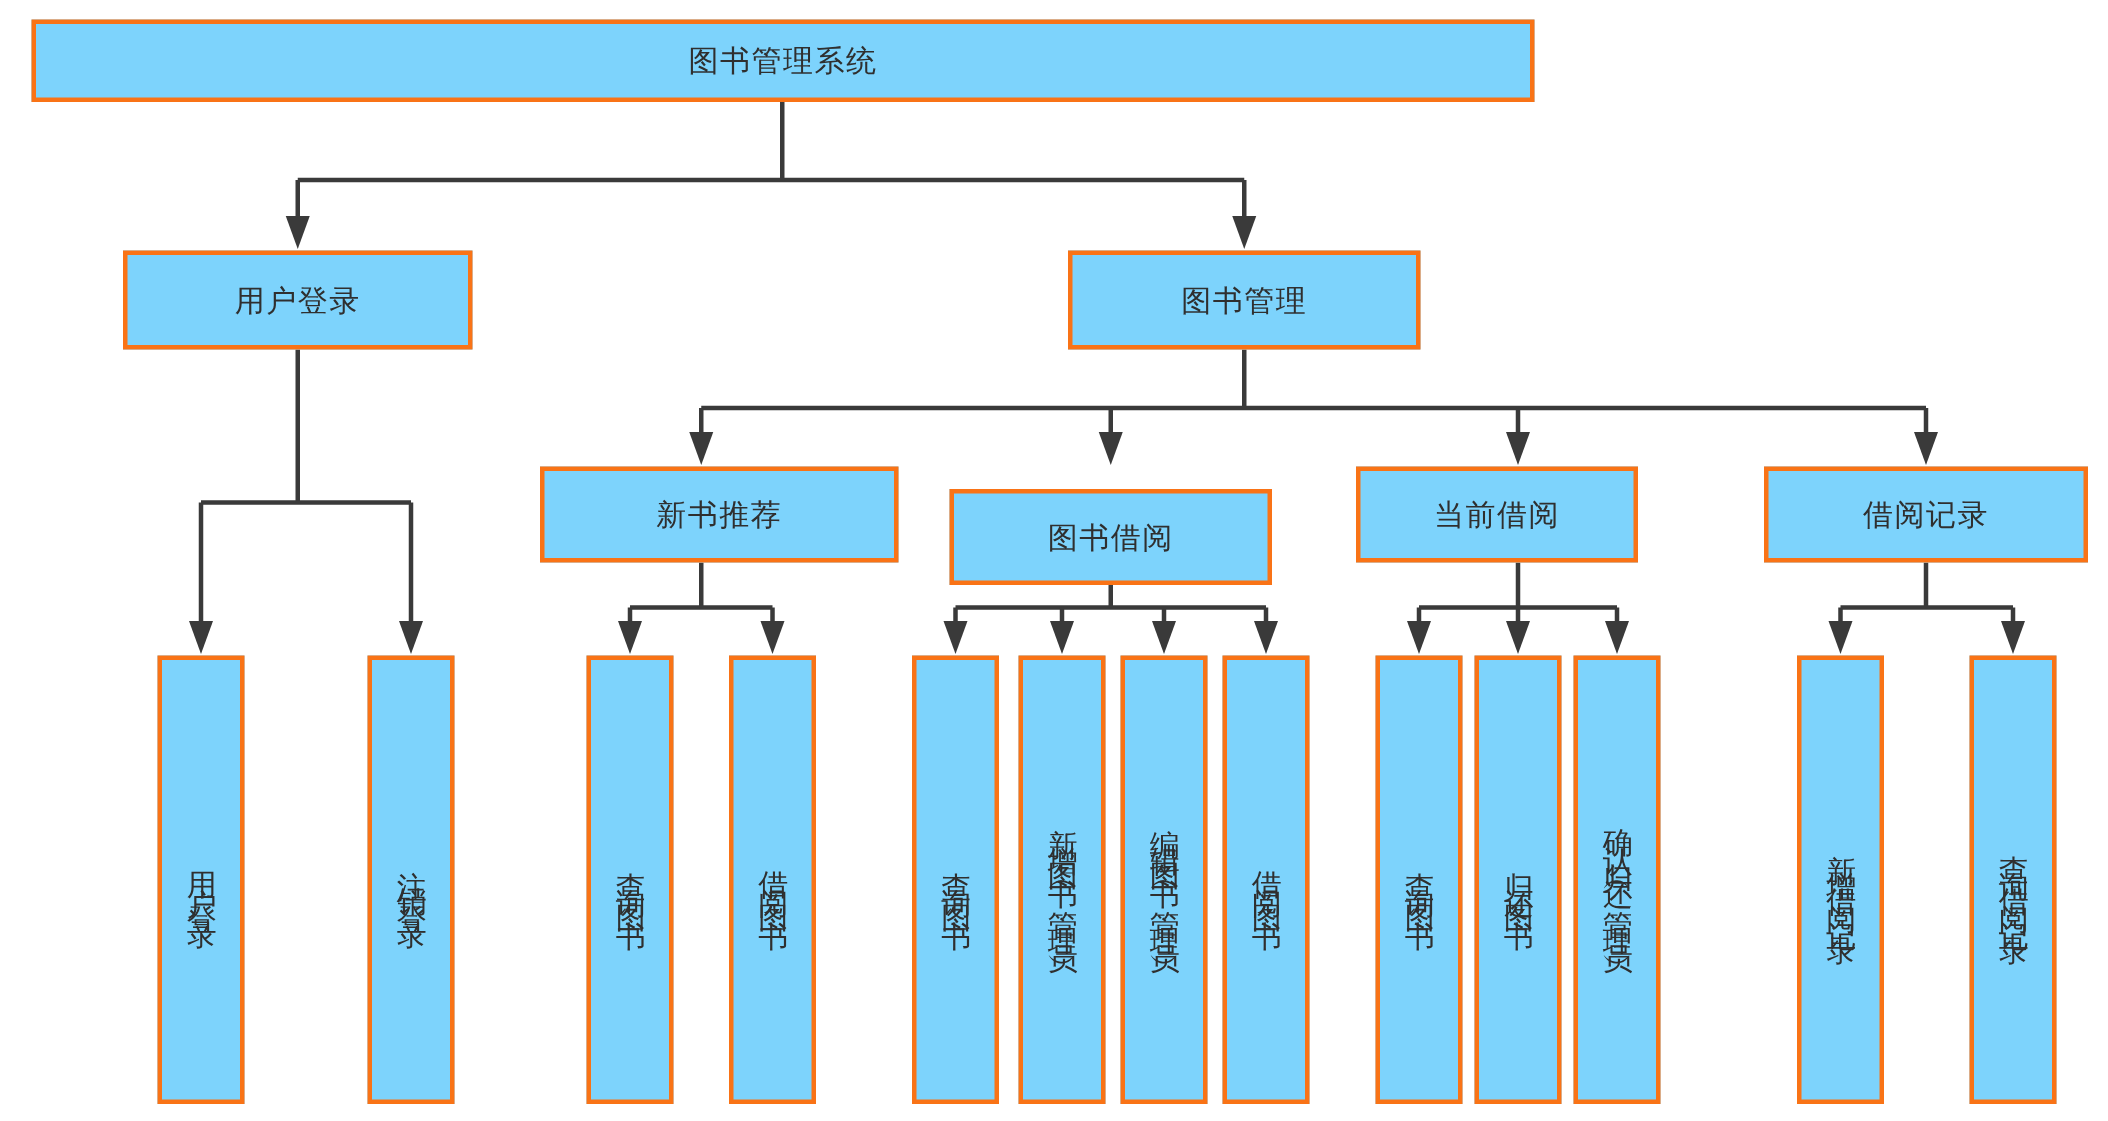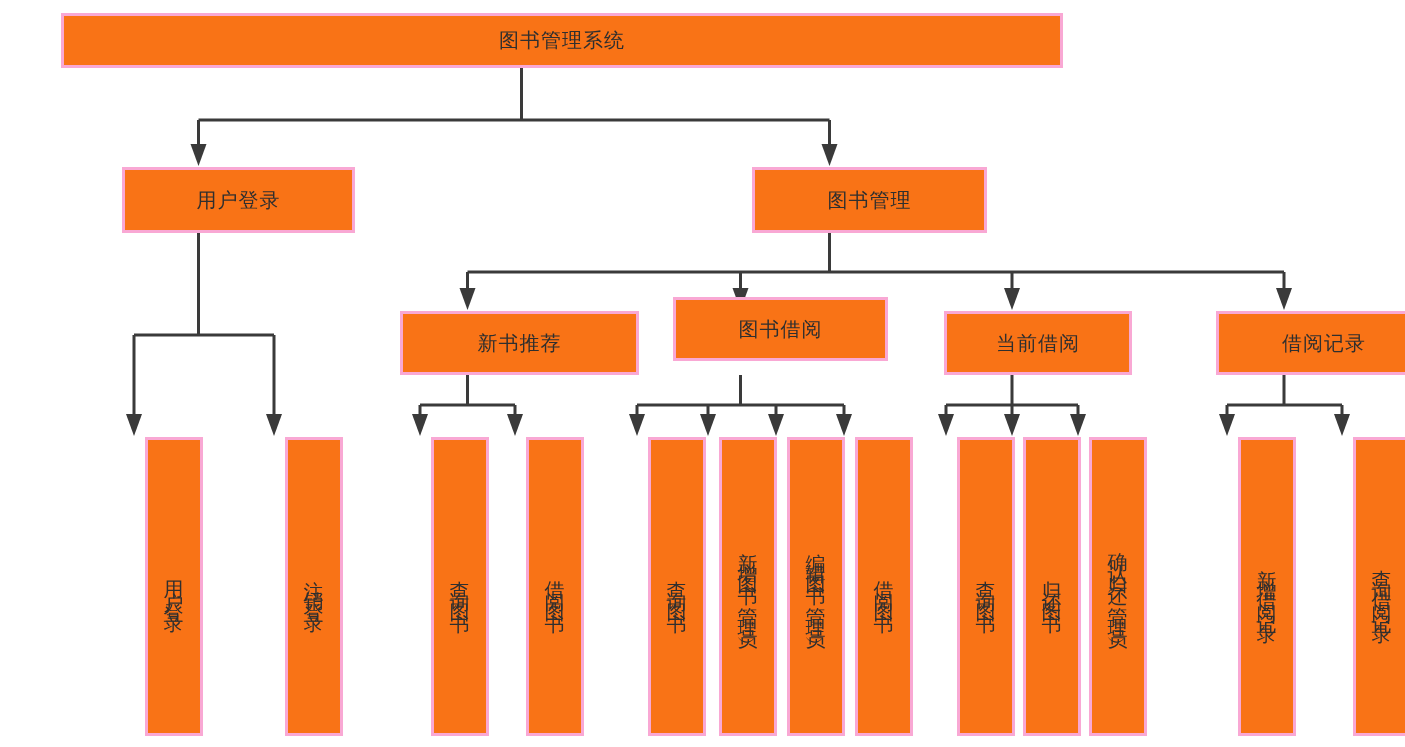--- a/index.html
+++ b/index.html
@@ -7,25 +7,24 @@
     position:relative;
     width:1405px;height:747px;
     background:#ffffff;
     font-family:"Liberation Sans","DejaVu Sans",sans-serif;
     overflow:hidden;
   }
   .connectors{position:absolute;left:0;top:0;width:1405px;height:747px;}
   .node{
     position:absolute;
     box-sizing:border-box;
-    background:#f97316;
-    border:3px solid #f9a8d4;
+    background:#7dd3fc;
+    border:3px solid #f97316;
     display:flex;align-items:center;justify-content:center;
     color:#2f2f2f;
-    margin-left:40px;
   }
   .hlabel{
     font-size:20px;
     letter-spacing:1px;
     white-space:nowrap;
     color:#2f2f2f;
   }
   .vlabel{
     writing-mode:vertical-rl;
     text-orientation:upright;
@@ -35,21 +34,21 @@
     white-space:nowrap;
     color:#2f2f2f;
   }
   
   .n-root{left:21px;top:13px;width:1002px;height:55px;}
   
   .n-login{left:82px;top:167px;width:233px;height:66px;}
   .n-bookmgmt{left:712px;top:167px;width:235px;height:66px;}
   
   .n-newbook{left:360px;top:311px;width:239px;height:64px;}
-  .n-borrow{left:633px;top:297px;width:215px;height:64px;}
+  .n-borrow{left:633px;top:326px;width:215px;height:64px;}
   .n-current{left:904px;top:311px;width:188px;height:64px;}
   .n-records{left:1176px;top:311px;width:216px;height:64px;}
   
   .leaf{top:437px;width:58px;height:299px;}
   .lf1{left:105px;}  .lf2{left:245px;}
   .lf3{left:391px;}  .lf4{left:486px;}
   .lf5{left:608px;}  .lf6{left:679px;}
   .lf7{left:747px;}  .lf8{left:815px;}
   .lf9{left:917px;}  .lf10{left:983px;} .lf11{left:1049px;}
   .lf12{left:1198px;}.lf13{left:1313px;}

